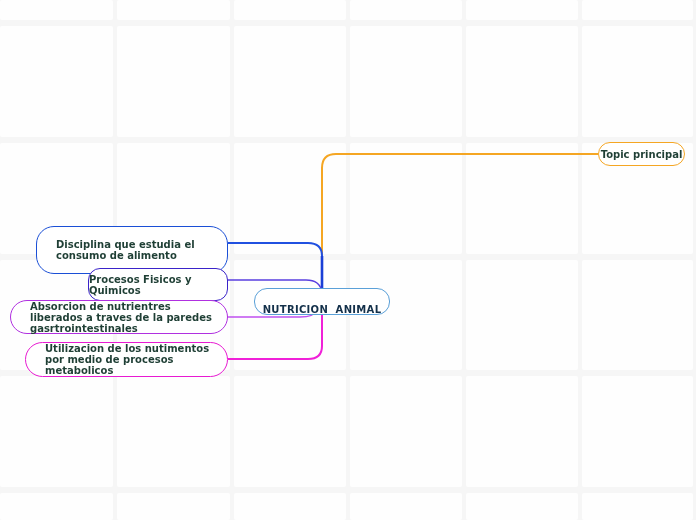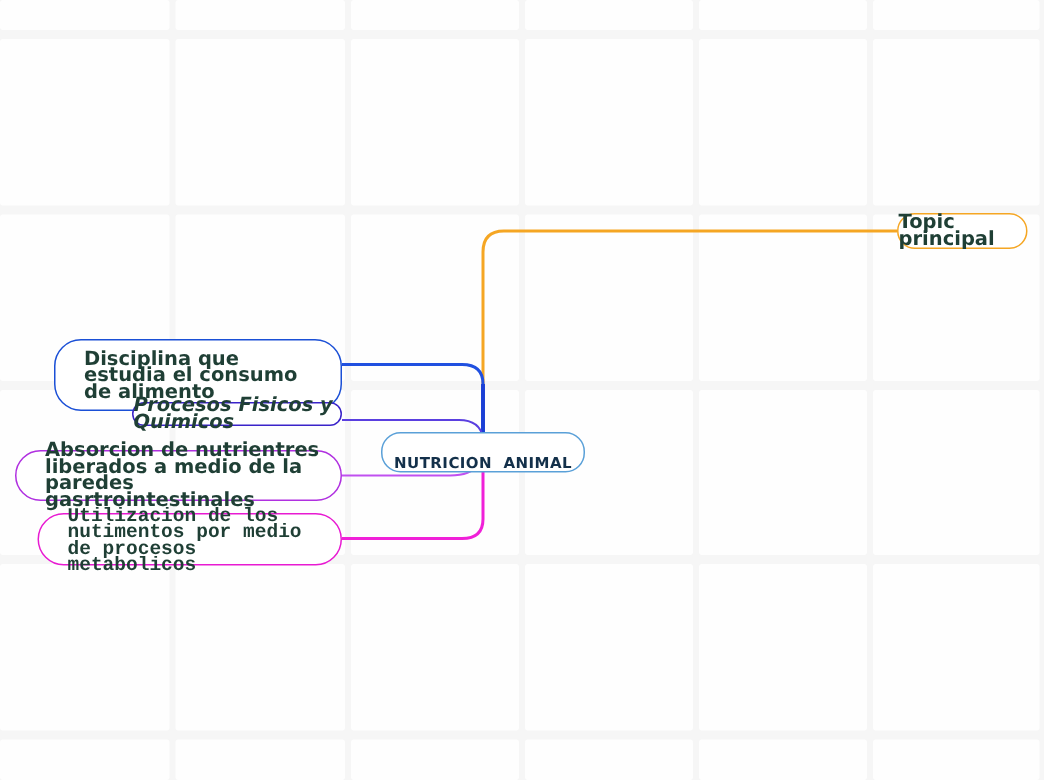--- a/index.html
+++ b/index.html
@@ -7,21 +7,21 @@
     width:696px; height:520px; overflow:hidden; position:relative;
     background:#f6f6f6;
     font-family:"DejaVu Sans", sans-serif;
   }
   .grid { position:absolute; inset:0; }
   .cell { position:absolute; background:#fefefe; border-radius:2px; }
   svg.links { position:absolute; left:0; top:0; width:696px; height:520px; }
   .node {
     position:absolute; box-sizing:border-box; background:#ffffff;
     border:1.3px solid; border-radius:18px;
-    color:#1f3f35; font-weight:bold; font-size:13px; line-height:11px;
+    color:#1f3f35; font-weight:bold; font-size:10px; line-height:11px;
     display:flex; align-items:center;
   }
   .node span { display:block; }
   .root {
     color:#13304a; font-size:10px; justify-content:center; letter-spacing:0.3px;
     border-radius:13px;
   }
 </style>
 </head>
 <body>
@@ -86,27 +86,27 @@
 </svg>
 
 <div class="node" style="left:598px;top:142px;width:87px;height:24px;border-color:#f5a623;justify-content:center;border-radius:12px;">
   <span>Topic principal</span>
 </div>
 
 <div class="node" style="left:36px;top:226px;width:192px;height:48px;border-color:#1a4fd6;padding-left:19px;padding-right:16px;">
   <span>Disciplina que estudia el consumo de alimento</span>
 </div>
 
-<div class="node" style="left:88px;top:268px;width:140px;height:16px;border-color:#3a23c9;justify-content:center;border-radius:12px;font-style:italic;">
+<div class="node" style="left:88px;top:268px;width:140px;height:33px;border-color:#3a23c9;justify-content:center;border-radius:12px;">
   <span>Procesos Fisicos y Quimicos</span>
 </div>
 
 <div class="node" style="left:10px;top:300px;width:218px;height:34px;border-color:#b030e0;padding-left:19px;padding-right:10px;">
-  <span>Absorcion de nutrientres liberados a medio de la paredes gasrtrointestinales</span>
+  <span>Absorcion de nutrientres liberados a traves de la paredes gasrtrointestinales</span>
 </div>
 
-<div class="node" style="left:25px;top:342px;width:203px;height:35px;border-color:#e81ad2;padding-left:19px;padding-right:14px;font-family:Liberation Mono, monospace;">
+<div class="node" style="left:25px;top:342px;width:203px;height:35px;border-color:#e81ad2;padding-left:19px;padding-right:14px;">
   <span>Utilizacion de los nutimentos por medio de procesos metabolicos</span>
 </div>
 
 <div class="node root" style="left:254px;top:288px;width:136px;height:27px;border-color:#5aa0d8;">
   <span style="white-space:pre;margin-top:16px;">NUTRICION  ANIMAL</span>
 </div>
 
 </body></html>

